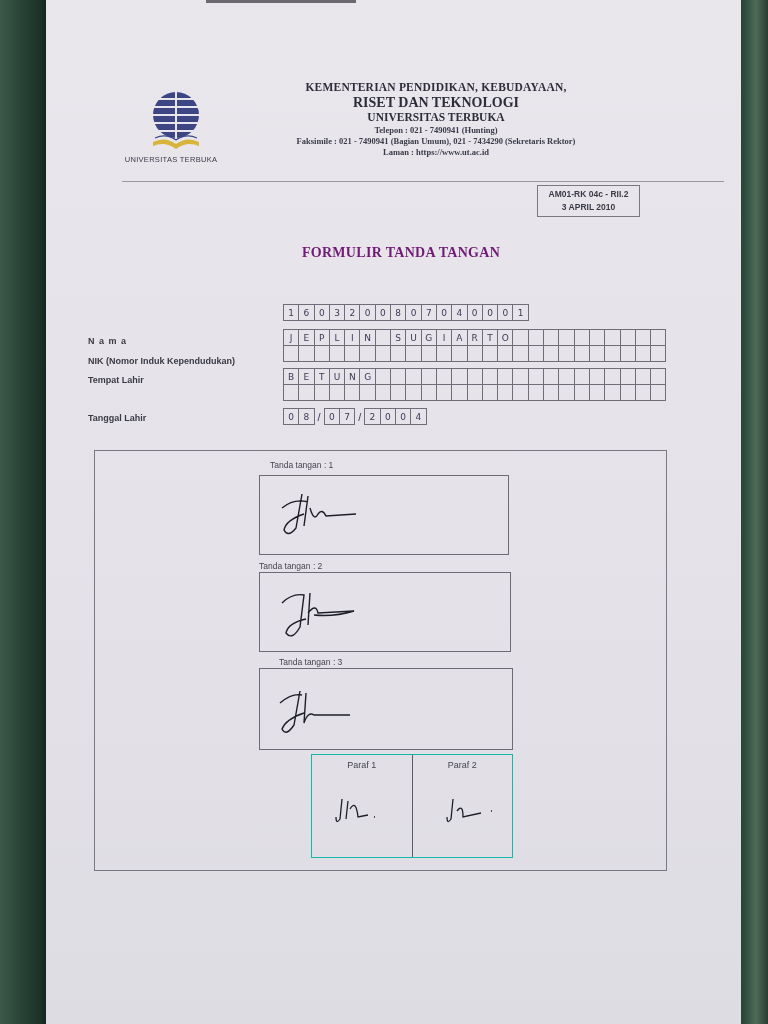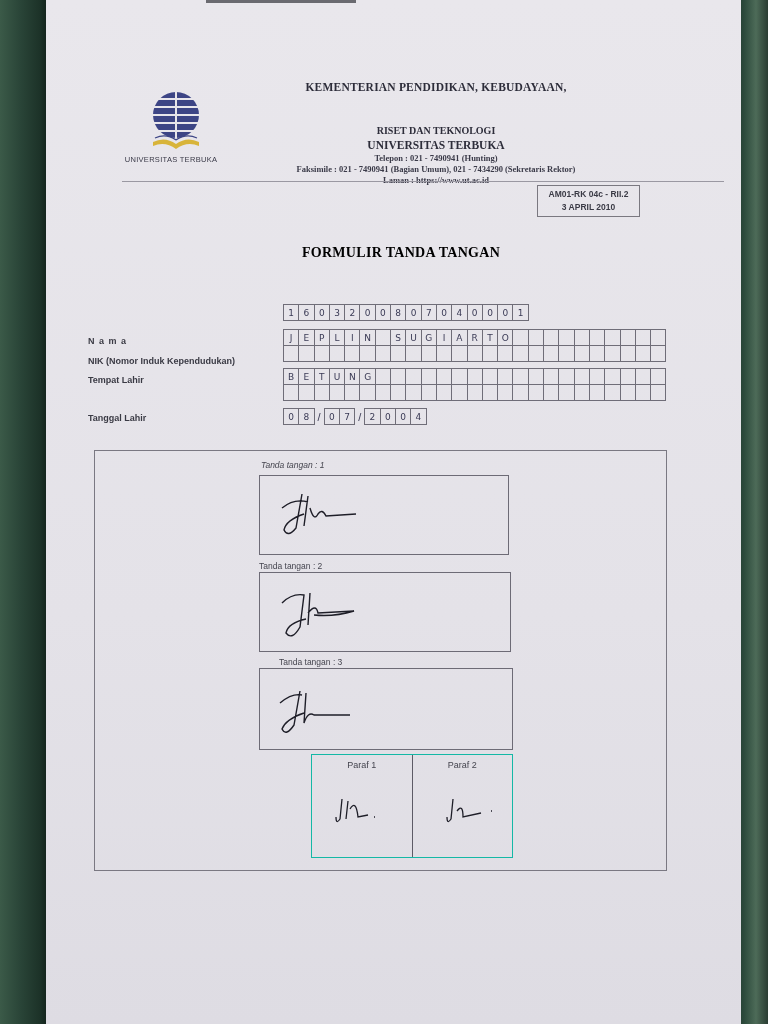--- a/index.html
+++ b/index.html
@@ -11,30 +11,30 @@
   .bg-left{position:absolute;left:0;top:0;width:50px;height:1024px;
     background:linear-gradient(90deg,#3b5a48 0%,#2a4538 40%,#1c3228 80%,#0f1d17 100%);}
   .paper{position:absolute;left:46px;top:0;width:695px;height:1024px;
     background:#e7e5ea;
     clip-path:polygon(0 0,100% 0,100% 100%,0 100%);}
   .paper-shade{position:absolute;inset:0;background:linear-gradient(180deg,#e9e7ec 0%,#e4e2e8 60%,#dedce3 100%);}
   .abs{position:absolute;}
   .kop{position:absolute;left:190px;top:80px;width:400px;text-align:center;
     font-family:"Liberation Serif",serif;color:#2d2d3a;}
   .kop .l1{font-weight:bold;font-size:11.5px;letter-spacing:0.2px;line-height:15px;}
-  .kop .l2{font-weight:bold;font-size:10px;line-height:15px;margin-top:28px;}
+  .kop .l2{font-weight:bold;font-size:14px;line-height:15px;}
   .kop .l3{font-weight:bold;font-size:11.5px;line-height:15px;}
   .kop .small{font-size:8.5px;font-weight:bold;line-height:11px;color:#3a3a48;}
   .logo{position:absolute;left:70px;top:88px;width:140px;height:80px;}
   .logo-text{position:absolute;left:70px;top:155px;width:110px;text-align:center;font-size:7.5px;color:#3a3a48;letter-spacing:0.3px;}
   .rule{position:absolute;left:76px;top:181px;width:602px;height:1px;background:#9a98a2;}
   .doccode{position:absolute;left:491px;top:185px;width:103px;height:32px;border:1px solid #7a7880;
     text-align:center;font-size:8.5px;font-weight:bold;color:#3b3b46;line-height:13px;padding-top:2px;box-sizing:border-box;}
   .title{position:absolute;left:180px;top:245px;width:350px;text-align:center;
-    font-family:"Liberation Serif",serif;font-weight:bold;font-size:14px;color:#000000;letter-spacing:0.3px;}
+    font-family:"Liberation Serif",serif;font-weight:bold;font-size:14px;color:#701a75;letter-spacing:0.3px;}
   .lbl{position:absolute;font-size:9px;font-weight:bold;color:#3a3a44;}
   .grid{position:absolute;border-collapse:collapse;}
   .grid td{border:1px solid #6f6d78;width:14.3px;height:15px;padding:0;text-align:center;
     font-family:"DejaVu Sans",sans-serif;font-size:9px;color:#3a3a55;}
   .sigbox{position:absolute;left:48px;top:450px;width:571px;height:419px;border:1px solid #7a7882;}
   .sig-lbl{position:absolute;font-size:8.5px;color:#45454f;}
   .sig-frame{position:absolute;border:1px solid #6d6b76;}
   .paraf{position:absolute;left:240px;top:754px;width:200px;height:102px;border:1px solid #14b8a6;display:flex;margin-left:25px;}
   .paraf-cell{flex:1;position:relative;}
   .paraf-cell+.paraf-cell{border-left:1px solid #5d5b66;}
@@ -261,21 +261,21 @@
             <td>2</td>
             <td>0</td>
             <td>0</td>
             <td>4</td>
           </tr>
         </tbody>
       </table>
   </div>
 
   <div class="sigbox">
-    <div class="sig-lbl" style="left:166px;top:9px;font-style:italic;">Tanda tangan : 1</div>
+    <div class="sig-lbl" style="left:175px;top:9px;">Tanda tangan : 1</div>
     <div class="sig-frame" style="left:164px;top:24px;width:248px;height:78px;">
       <svg class="sig" width="120" height="60" style="left:14px;top:10px;">
         <path d="M8 22 Q20 12 34 16 M28 8 L22 42 Q14 52 10 44 Q12 34 30 28 M34 10 L30 40 M36 22 Q40 36 44 28 Q48 22 52 30 L82 28" stroke="#1e1e28" stroke-width="1.4" fill="none"></path>
       </svg>
     </div>
 
     <div class="sig-lbl" style="left:164px;top:110px;">Tanda tangan : 2</div>
     <div class="sig-frame" style="left:164px;top:121px;width:250px;height:78px;">
       <svg class="sig" width="120" height="70" style="left:14px;top:10px;">
         <path d="M8 20 Q18 10 30 12 L26 44 Q18 58 12 50 Q14 40 32 36 M36 10 L34 42 M34 30 Q42 20 44 30 L80 28 Q60 34 40 32" stroke="#1e1e28" stroke-width="1.4" fill="none"></path>

